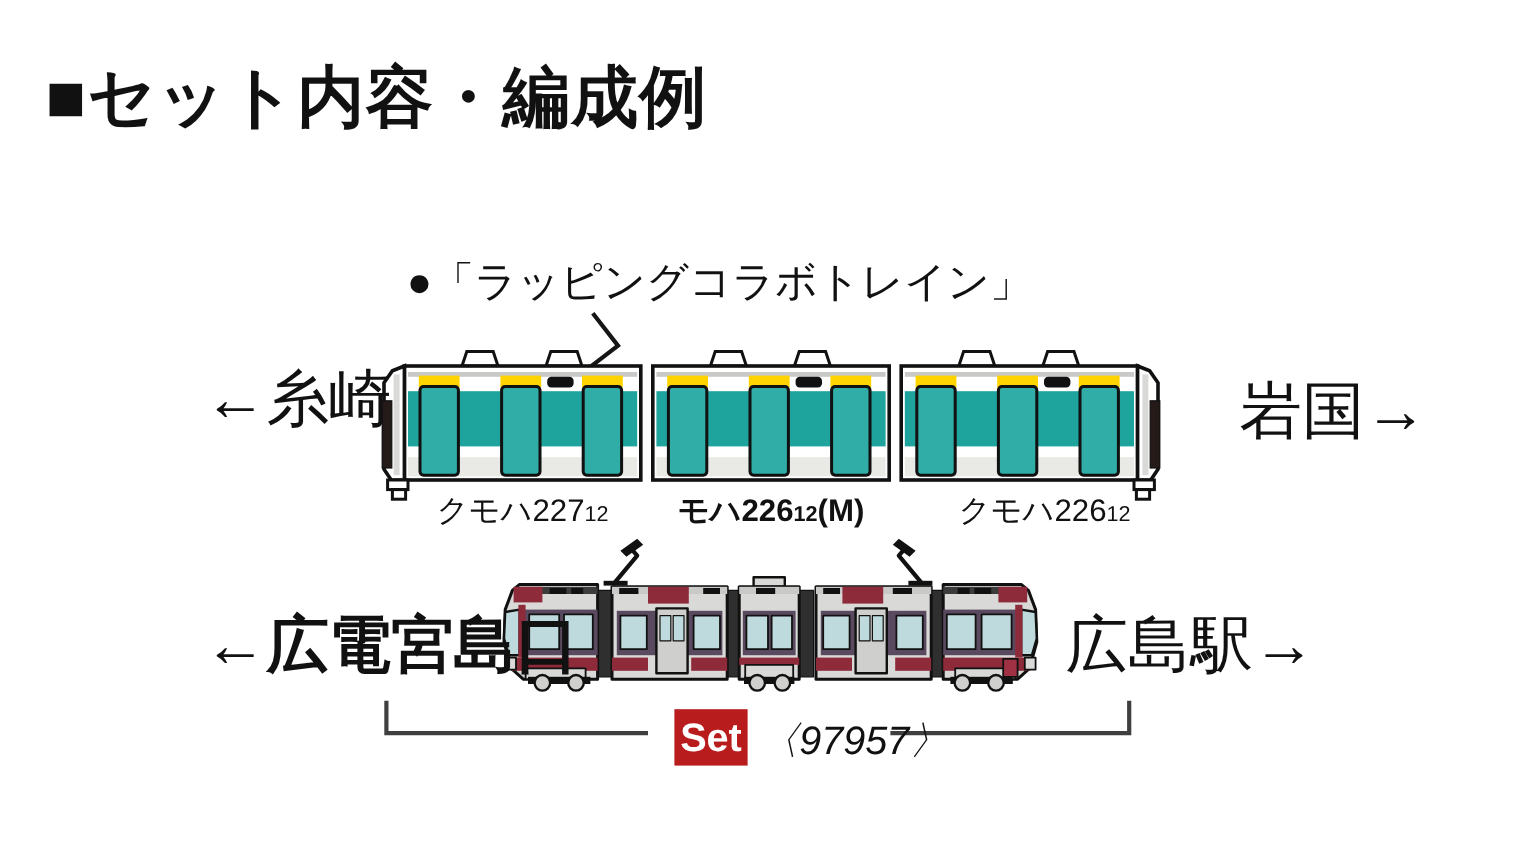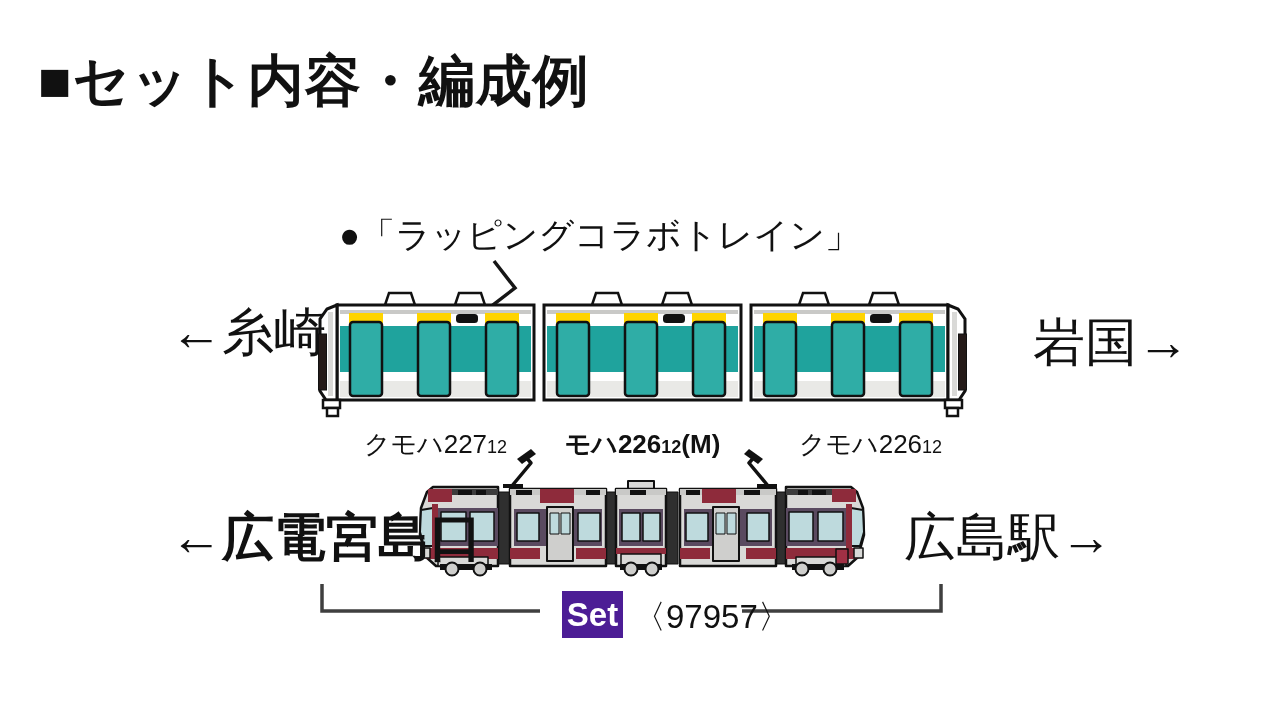--- a/index.html
+++ b/index.html
@@ -7,29 +7,29 @@
     width:1280px;height:720px;position:relative;background:#ffffff;overflow:hidden;
     font-family:"Liberation Sans","DejaVu Sans",sans-serif;color:#111;
   }
   .abs{position:absolute;}
   .title{left:38px;top:44px;font-size:56px;font-weight:700;letter-spacing:1px;white-space:nowrap;}
   .callout{left:316px;top:212px;font-size:35px;font-weight:400;white-space:nowrap;margin-left:23px;}
   .dest{font-size:52px;font-weight:500;white-space:nowrap;}
   .dest.jr-left{left:170px;top:298px;}
   .dest.jr-right{left:986px;top:308px;margin-left:47px;}
   .dest.tram-left{left:170px;top:503px;font-weight:bold;}
-  .dest.tram-right{left:888px;top:503px;margin-left:16px;}
-  .carlabel{top:408px;width:197px;text-align:center;font-size:26px;font-weight:500;white-space:nowrap;margin-top:19px;}
+  .dest.tram-right{left:888px;top:503px;}
+  .carlabel{top:408px;width:197px;text-align:center;font-size:26px;font-weight:500;white-space:nowrap;}
   .carlabel .sub{font-size:18px;}
   .carlabel.c1{left:337px;}
   .carlabel.c2{left:544px;font-weight:bold;}
   .carlabel.c3{left:772px;}
-  .setbox{left:562px;top:591px;width:61px;height:47px;background:#4c1d95;display:flex;align-items:center;justify-content:center;}
+  .setbox{left:562px;top:591px;width:61px;height:47px;background:#b91c1c;display:flex;align-items:center;justify-content:center;}
   .setbox span{color:#fff;font-size:33px;font-weight:700;}
-  .setnum{left:633px;top:595px;font-size:33px;font-weight:500;white-space:nowrap;}
+  .setnum{left:633px;top:595px;font-size:33px;font-weight:500;white-space:nowrap;font-style:italic;}
   svg{position:absolute;left:0;top:0;}
 </style>
 </head>
 <body>
 
 <svg width="1280" height="720" viewBox="0 0 1280 720">
 
   <polyline points="494,261 515,288 459,331" fill="none" stroke="#161616" stroke-width="3.5"></polyline>
 
   <g>

